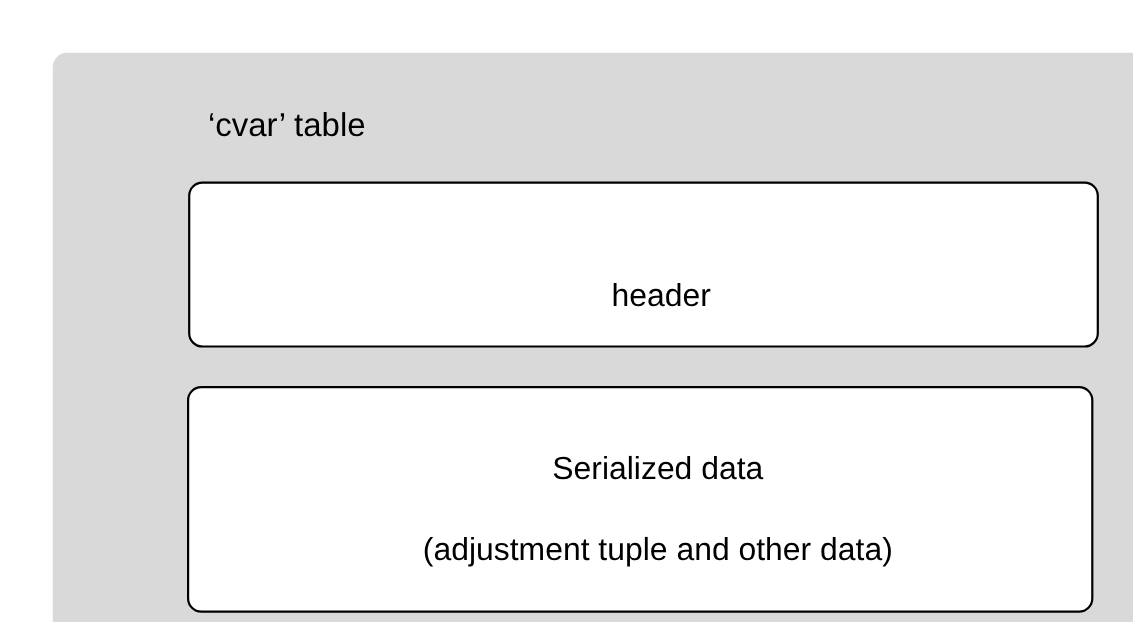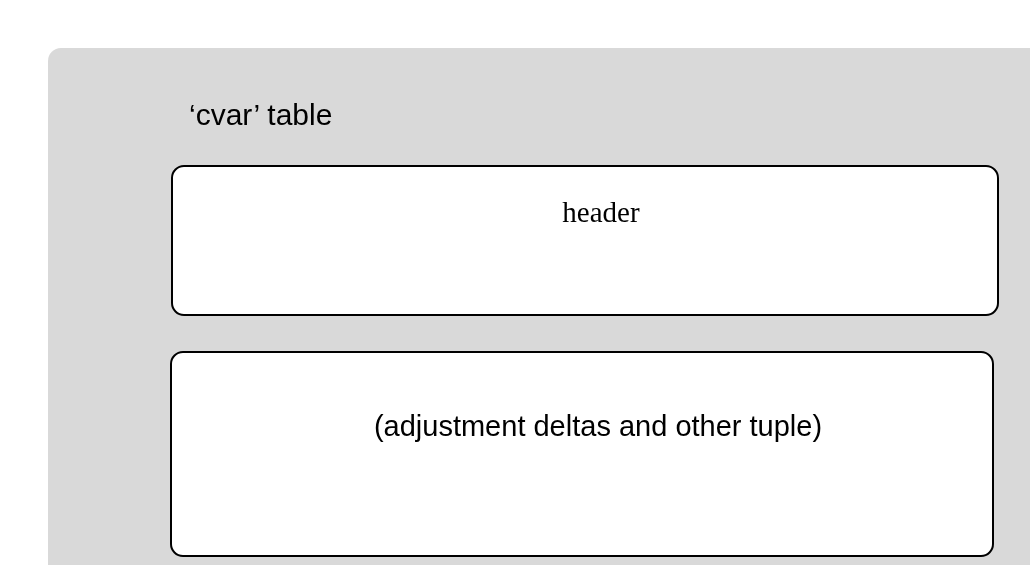--- a/index.html
+++ b/index.html
@@ -35,38 +35,38 @@
     text-align: center;
     font-size: 29px;
     line-height: 58px;
     color: var(--text);
   }
   .box-header {
     left: 107px; top: 101px;
     width: 828px; height: 151px;
     display: flex;
     flex-direction: column;
-    justify-content: flex-start;
-    font-family: Liberation Serif, serif;
+    justify-content: flex-end;
   }
   .box-serialized {
     left: 106px; top: 287px;
     width: 824px; height: 206px;
     padding-top: 28px;
   }
   .box-line { width: 100%; }
 </style>
 </head>
 <body>
 
 <div class="slide">
 
   <div class="title">‘cvar’ table</div>
 
   <div class="box box-header">
     <div class="box-line">header</div>
   </div>
 
   <div class="box box-serialized">
-    <div class="box-line">(adjustment deltas and other tuple)</div>
+    <div class="box-line">Serialized data</div>
+    <div class="box-line">(adjustment tuple and other data)</div>
   </div>
 
 </div>
 
 </body></html>

